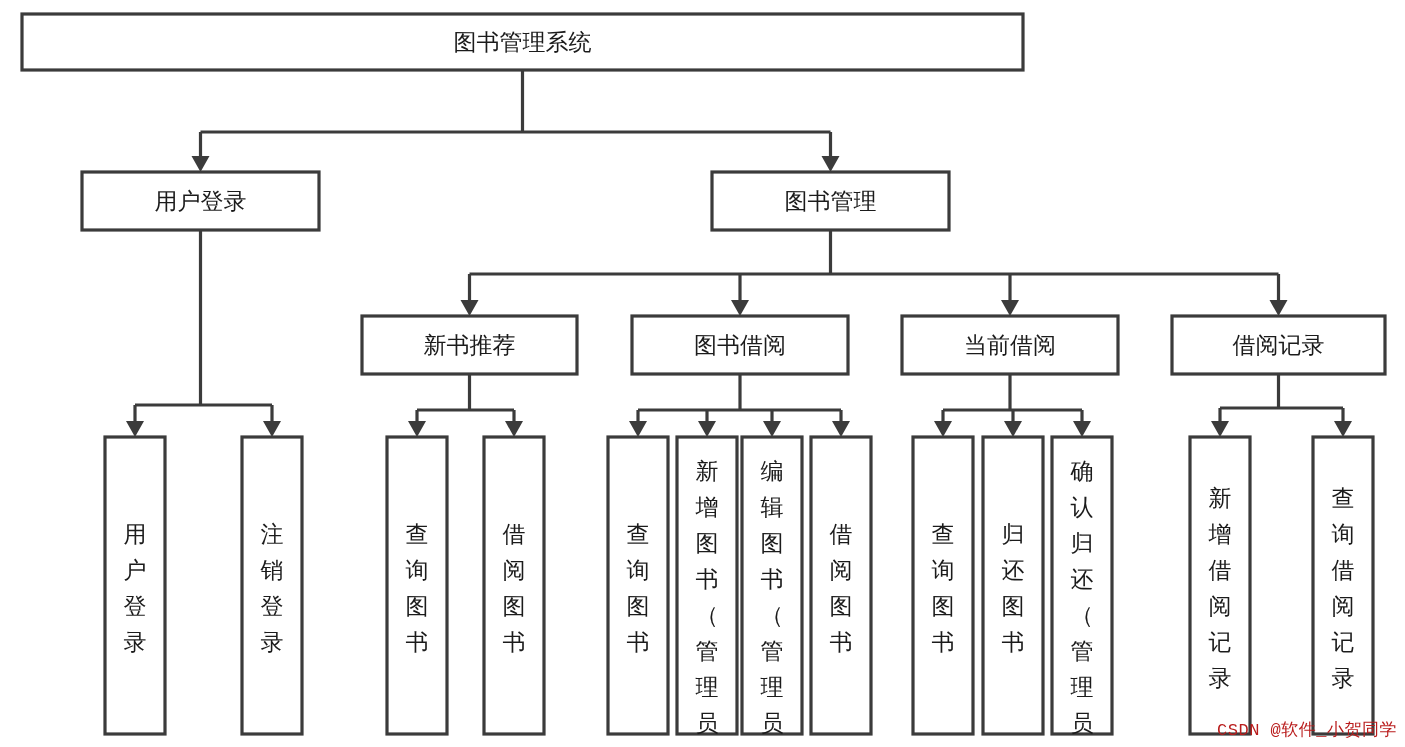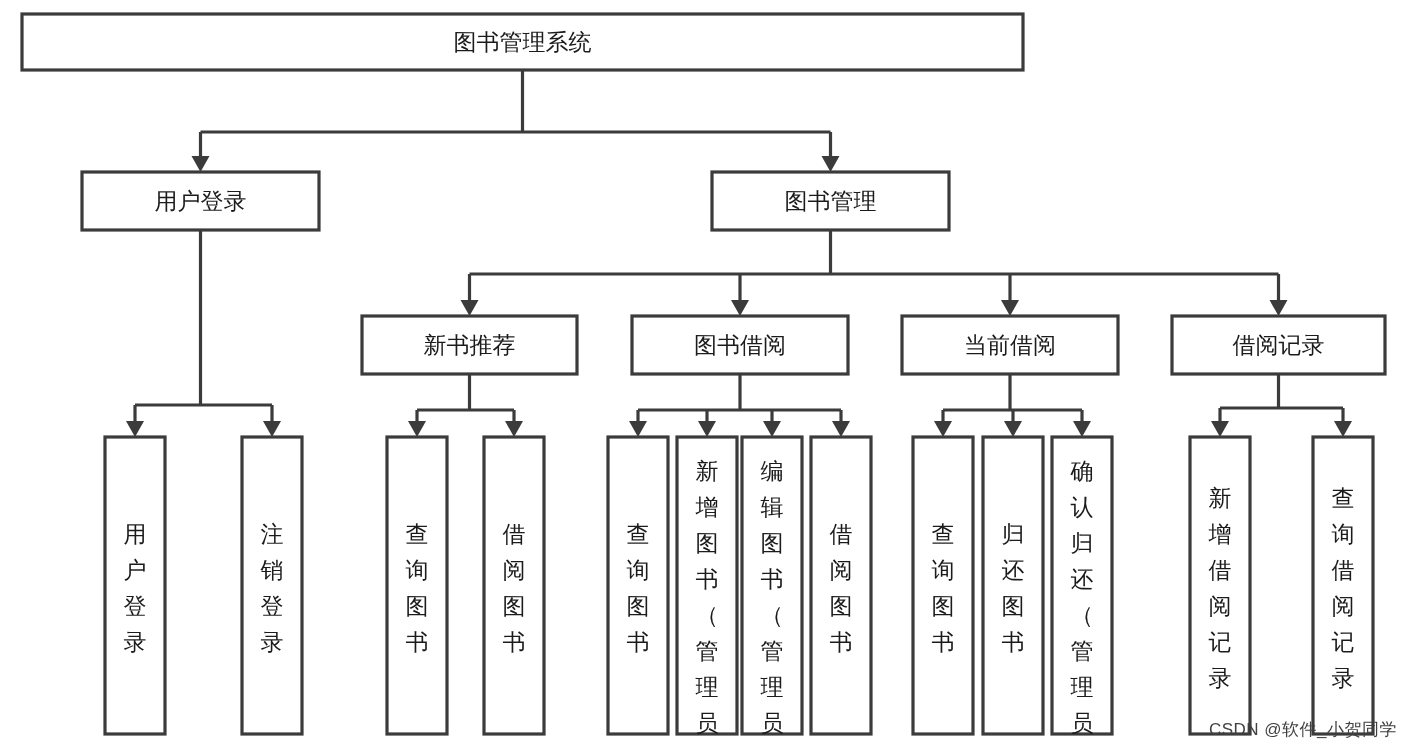--- a/index.html
+++ b/index.html
@@ -15,22 +15,22 @@
   .node-label-h{
     font-family:"DejaVu Sans","Liberation Sans",sans-serif;
     font-size:23px;fill:#1b1b1b;text-anchor:middle;dominant-baseline:middle;
   }
   .node-label-v{
     font-family:"DejaVu Sans","Liberation Sans",sans-serif;
     font-size:23px;fill:#1b1b1b;text-anchor:middle;
   }
   .watermark{
     position:absolute;right:8px;bottom:6px;
-    font-family:Liberation Sans, sans-serif;
-    font-size:17px;color:#404040;white-space:nowrap;letter-spacing:0.5px;
+    font-family:Liberation Mono, monospace;
+    font-size:17px;color:#b91c1c;white-space:nowrap;letter-spacing:0.5px;
   }
 </style>
 </head>
 <body>
 
 <div id="diagram-root">
   <svg id="flow" viewBox="0 0 1405 747">
     <g id="connectors">
         <path d="M 522.5 70 L 522.5 132" class="conn"></path>
         <path d="M 200.5 132 L 830.5 132" class="conn"></path>

